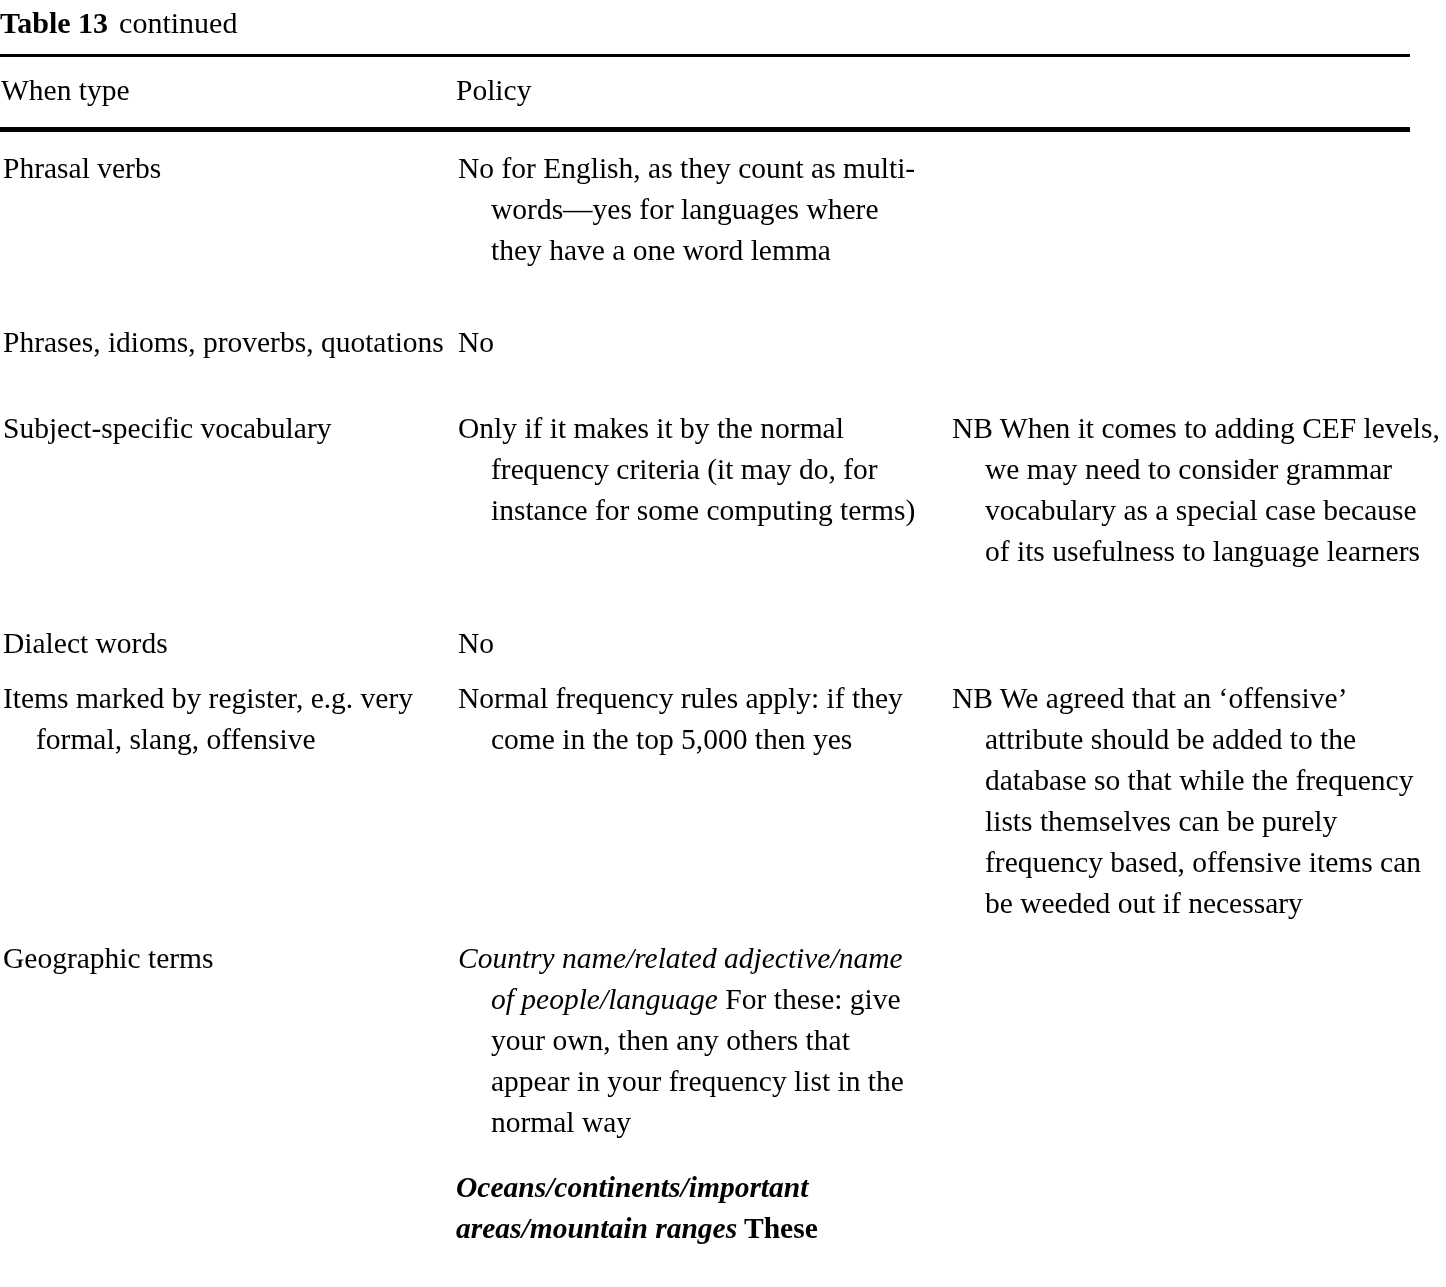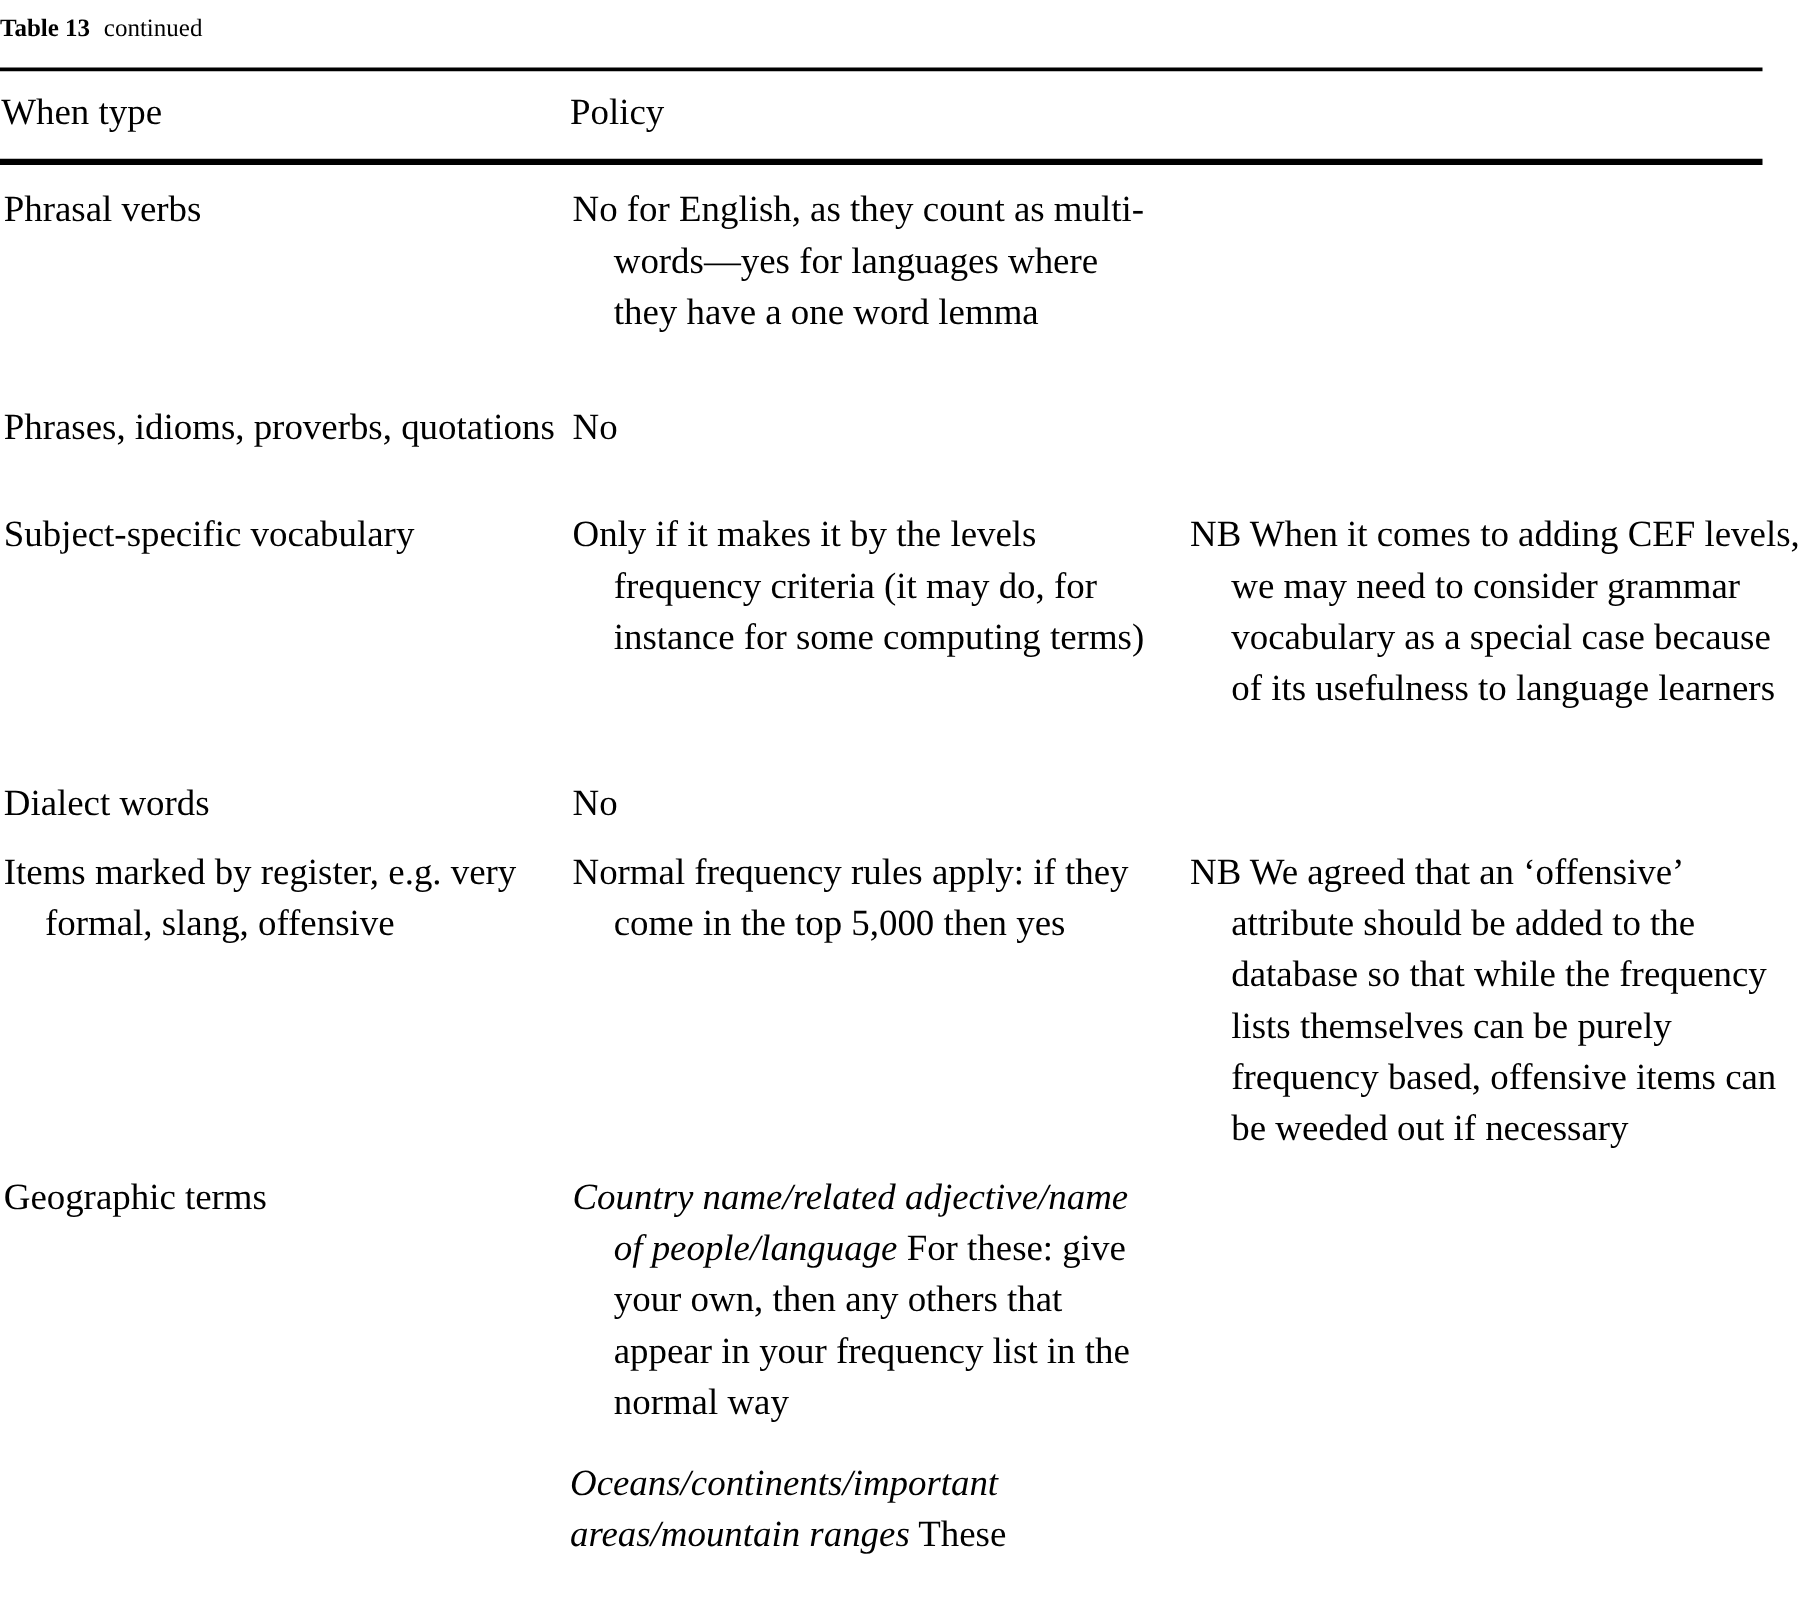--- a/index.html
+++ b/index.html
@@ -21,21 +21,21 @@
     width: 1446px;
     height: 1287px;
     box-sizing: border-box;
   }
 
   
   .caption {
     position: absolute;
     left: 0px;
     top: 4px;
-    font-size: 20px;
+    font-size: 30px;
     line-height: 38px;
     white-space: nowrap;
   }
   .caption .cap-label {
     font-weight: bold;
   }
   .caption .cap-cont {
     font-weight: normal;
     margin-left: 11px;
   }
@@ -92,20 +92,21 @@
   
   .hang {
     padding-left: 35px;
     text-indent: -33px;
     margin: 0;
   }
   .flat {
     padding-left: 0px;
     text-indent: 0px;
     margin: 0;
+    font-weight: bold;
   }
   .para-gap { margin-top: 24px; }
 
   .it { font-style: italic; }
 </style>
 </head>
 <body>
 
 <div class="page">
 
@@ -145,21 +146,21 @@
       <div class="cell col-comment">
         <p class="hang"></p>
       </div>
     </div>
 
     <div class="row" style="height:215px;">
       <div class="cell col-word">
         <p class="hang">Subject-specific vocabulary</p>
       </div>
       <div class="cell col-policy">
-        <p class="hang">Only if it makes it by the levels frequency criteria (it may do, for instance for some computing terms)</p>
+        <p class="hang">Only if it makes it by the normal frequency criteria (it may do, for instance for some computing terms)</p>
       </div>
       <div class="cell col-comment">
         <p class="hang">NB When it comes to adding CEF levels, we may need to consider grammar vocabulary as a special case because of its usefulness to language learners</p>
       </div>
     </div>
 
     <div class="row" style="height:55px;">
       <div class="cell col-word">
         <p class="hang">Dialect words</p>
       </div>

